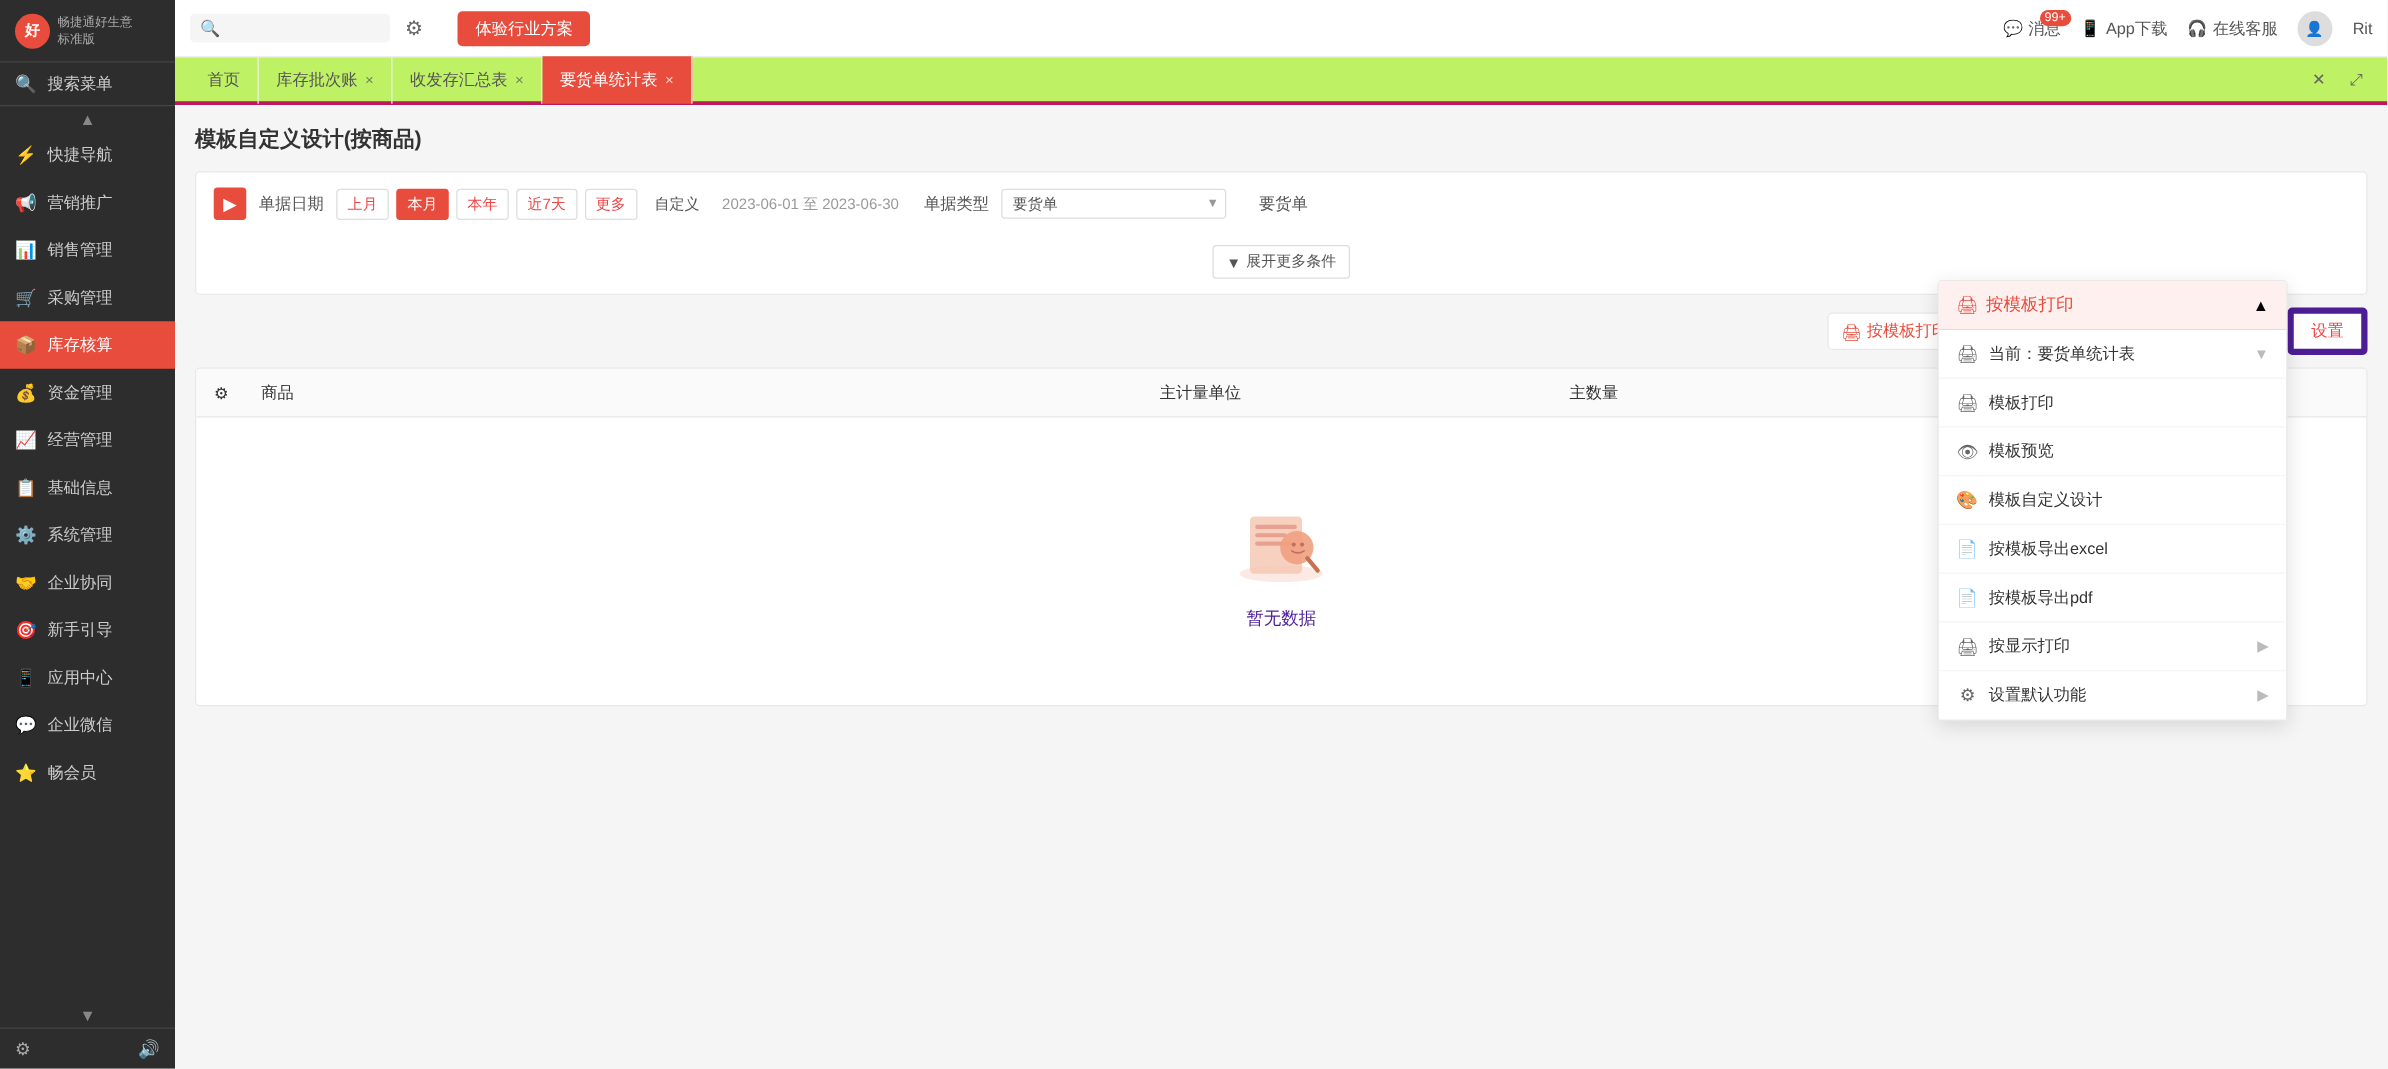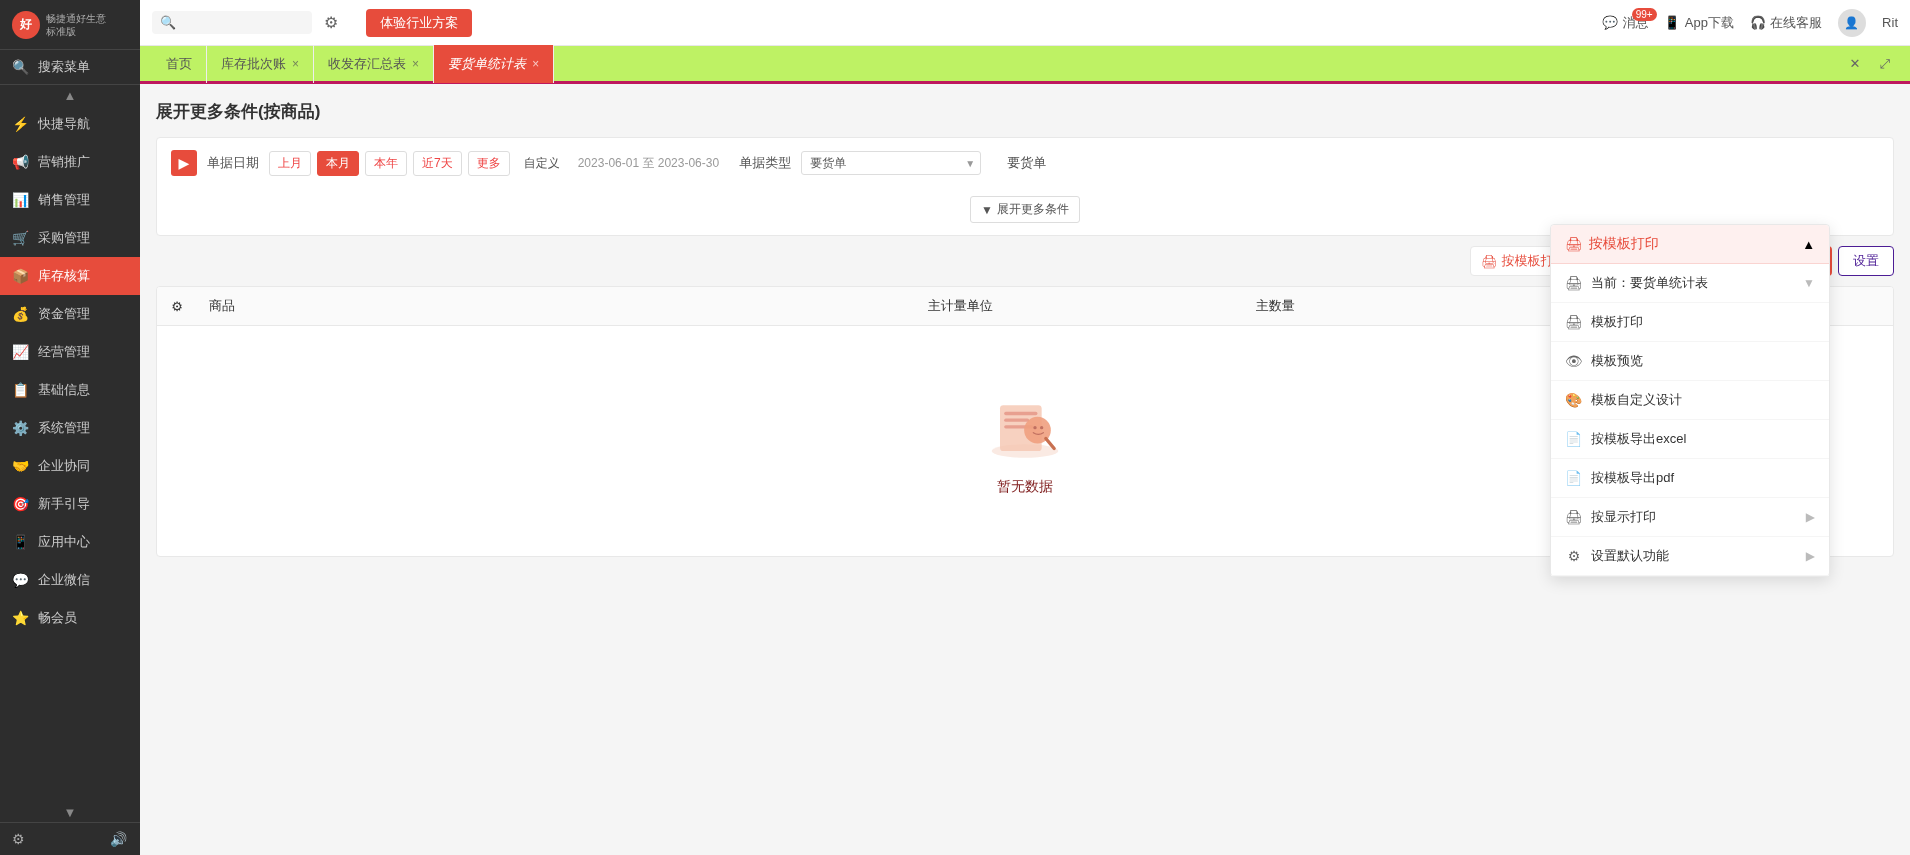--- a/index.html
+++ b/index.html
@@ -207,21 +207,20 @@
       cursor: pointer;
       font-size: 13px;
       color: #555;
       border-right: 1px solid #eee;
       gap: 6px;
       position: relative;
     }
     .tab-item.active {
       background: #e74c3c;
       color: white;
-      font-style: italic;
     }
     .tab-close {
       font-size: 12px;
       color: inherit;
       opacity: 0.7;
       cursor: pointer;
     }
     .tab-item.home { color: #555; }
     .tabbar-right {
       margin-left: auto;
@@ -360,22 +359,22 @@
       background: #e74c3c;
       color: white;
       border: none;
       border-radius: 4px;
       padding: 6px 18px;
       font-size: 13px;
       cursor: pointer;
     }
     .toolbar-setting-btn {
       background: #fff;
-      color: #4c1d95;
-      border: 1px solid #4c1d95;
+      color: #ef4444;
+      border: 5px solid #4c1d95;
       border-radius: 4px;
       padding: 5px 14px;
       font-size: 13px;
       cursor: pointer;
     }
     .toolbar-print-btn {
       display: flex;
       align-items: center;
       gap: 4px;
       background: #fff;
@@ -454,21 +453,21 @@
       align-items: center;
       justify-content: center;
       padding: 60px 0;
       color: #bbb;
     }
     .empty-icon-svg {
       width: 100px;
       height: 80px;
       margin-bottom: 12px;
     }
-    .empty-text { font-size: 14px; color: #7f1d1d; }
+    .empty-text { font-size: 14px; color: #4c1d95; }
 
     
     .dropdown-menu {
       position: absolute;
       top: 140px;
       right: 80px;
       width: 280px;
       background: #fff;
       border: 1px solid #e8e8e8;
       border-radius: 4px;
@@ -659,21 +658,21 @@
       <span>要货单统计表</span>
       <span class="tab-close" style="color:white;">×</span>
     </div>
     <div class="tabbar-right">
       <div class="tabbar-btn">✕</div>
       <div class="tabbar-btn">⤢</div>
     </div>
   </div>
 
   <div class="page-content">
-    <div class="page-title">展开更多条件(按商品)</div>
+    <div class="page-title">模板自定义设计(按商品)</div>
 
     <div class="filter-bar">
       <button class="filter-expand-btn">▶</button>
 
       <span class="filter-label">单据日期</span>
       <div class="filter-date-row">
         <button class="filter-date-btn">上月</button>
         <button class="filter-date-btn active">本月</button>
         <button class="filter-date-btn">本年</button>
         <button class="filter-date-btn">近7天</button>

